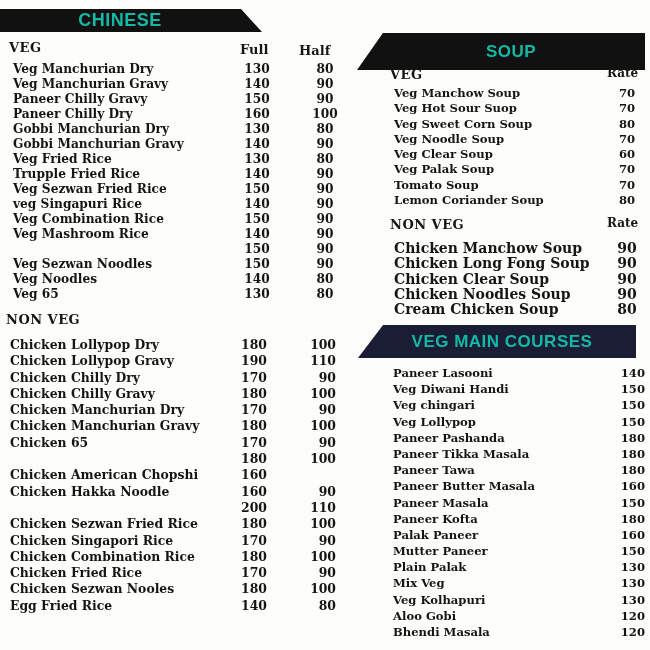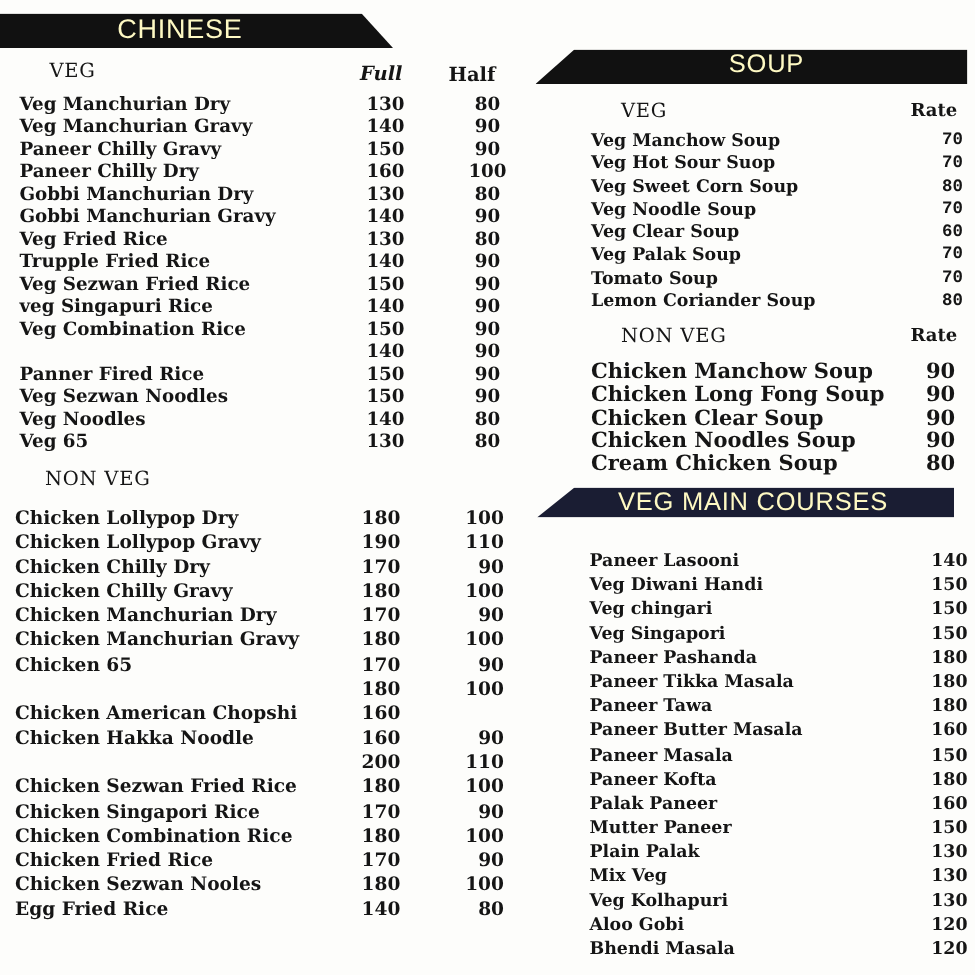--- a/index.html
+++ b/index.html
@@ -3,43 +3,43 @@
 <meta charset="utf-8">
 <style>
   html, body { margin:0; padding:0; }
   body {
     width:650px; height:650px; overflow:hidden; position:relative;
     background:#fdfdfb;
     font-family:"DejaVu Serif", "Liberation Serif", serif;
     color:#151515;
   }
   .banner {
-    position:absolute; background:#111; color:#fef9c3;
+    position:absolute; background:#111; color:#14b8a6;
     font-family:"Liberation Sans", "DejaVu Sans", sans-serif;
-    font-weight:normal; letter-spacing:0.5px;
-    display:flex; align-items:flex-start; justify-content:center;
+    font-weight:bold; letter-spacing:0.5px;
+    display:flex; align-items:center; justify-content:center;
   }
   .banner-chinese {
     left:0; top:9px; width:262px; height:23px; font-size:18px;
     clip-path:polygon(0 0, 92% 0, 100% 100%, 0 100%);
     padding-right:22px; box-sizing:border-box;
   }
   .banner-soup {
-    left:357px; top:33px; width:288px; height:23px; font-size:17px;
+    left:357px; top:33px; width:288px; height:37px; font-size:17px;
     clip-path:polygon(9% 0, 100% 0, 100% 100%, 0 100%);
     padding-left:20px; box-sizing:border-box;
   }
   .banner-main {
-    left:358px; top:325px; width:278px; height:20px; font-size:17px;
+    left:358px; top:325px; width:278px; height:33px; font-size:17px;
     background:#1a1d33;
     clip-path:polygon(9% 0, 100% 0, 100% 100%, 0 100%);
     padding-left:10px; box-sizing:border-box;
   }
   .sec-label {
-    position:absolute; font-size:13px; font-weight:normal; letter-spacing:0.5px;margin-left:24px;
+    position:absolute; font-size:13px; font-weight:bold; letter-spacing:0.5px;
   }
   .col-head { position:absolute; font-size:13px; font-weight:bold; }
   .rows { position:absolute; margin:4px; padding:0; list-style:none; }
   .row {
     position:relative; font-weight:bold; white-space:nowrap;
   }
   .row .name { position:absolute; left:0; }
   .row .p1, .row .p2 { position:absolute; text-align:right; }
 
   
@@ -50,38 +50,38 @@
 
   
   .cn { left:6px; top:333px; width:330px; }
   .cn .row { height:16.3px; font-size:12.4px; line-height:16px; }
   .cn .p1 { left:224px; width:40px; text-align:center; }
   .cn .p2 { left:292px; width:34px; text-align:right; }
 
   
   .sv { left:390px; top:82px; width:250px; }
   .sv .row { height:15.3px; font-size:11.6px; line-height:15px; }
-  .sv .p1 { left:218px; width:30px; text-align:right;font-family:Liberation Mono, monospace; }
+  .sv .p1 { left:218px; width:30px; text-align:center; }
   .sn { left:390px; top:237px; width:250px; }
   .sn .row { height:15.3px; font-size:14px; line-height:15px; }
   .sn .p1 { left:218px; width:30px; text-align:center; }
 
   
   .mc { left:389px; top:361px; width:255px; }
   .mc .row { height:16.2px; font-size:11.6px; line-height:16px; }
   .mc .p1 { left:222px; width:30px; text-align:right; }
 </style>
 </head>
 <body>
 
 <div class="banner banner-chinese">
   <span>CHINESE</span>
 </div>
 <div class="sec-label" style="left:9px;top:40px;">VEG</div>
-<div class="col-head" style="left:240px;top:42px;font-style:italic;">Full</div>
+<div class="col-head" style="left:240px;top:42px;">Full</div>
 <div class="col-head" style="left:299px;top:43px;text-align:center;">Half</div>
 <ul class="rows cv" id="cv">
     <li class="row">
       <span class="name">Veg Manchurian Dry</span>
       <span class="p1">130</span>
       <span class="p2">80</span>
     </li>
     <li class="row">
       <span class="name">Veg Manchurian Gravy</span>
       <span class="p1">140</span>
@@ -126,25 +126,25 @@
       <span class="name">veg Singapuri Rice</span>
       <span class="p1">140</span>
       <span class="p2">90</span>
     </li>
     <li class="row">
       <span class="name">Veg Combination Rice</span>
       <span class="p1">150</span>
       <span class="p2">90</span>
     </li>
     <li class="row">
-      <span class="p1">140</span>
-      <span class="p2">90</span>
-    </li>
-    <li class="row">
-      <span class="name">Panner Fired Rice</span>
+      <span class="name">Veg Mashroom Rice</span>
+      <span class="p1">140</span>
+      <span class="p2">90</span>
+    </li>
+    <li class="row">
       <span class="p1">150</span>
       <span class="p2">90</span>
     </li>
     <li class="row">
       <span class="name">Veg Sezwan Noodles</span>
       <span class="p1">150</span>
       <span class="p2">90</span>
     </li>
     <li class="row">
       <span class="name">Veg Noodles</span>
@@ -320,21 +320,21 @@
     </li>
     <li class="row">
       <span class="name">Veg Diwani Handi</span>
       <span class="p1">150</span>
     </li>
     <li class="row">
       <span class="name">Veg chingari</span>
       <span class="p1">150</span>
     </li>
     <li class="row">
-      <span class="name">Veg Singapori</span>
+      <span class="name">Veg Lollypop</span>
       <span class="p1">150</span>
     </li>
     <li class="row">
       <span class="name">Paneer Pashanda</span>
       <span class="p1">180</span>
     </li>
     <li class="row">
       <span class="name">Paneer Tikka Masala</span>
       <span class="p1">180</span>
     </li>

